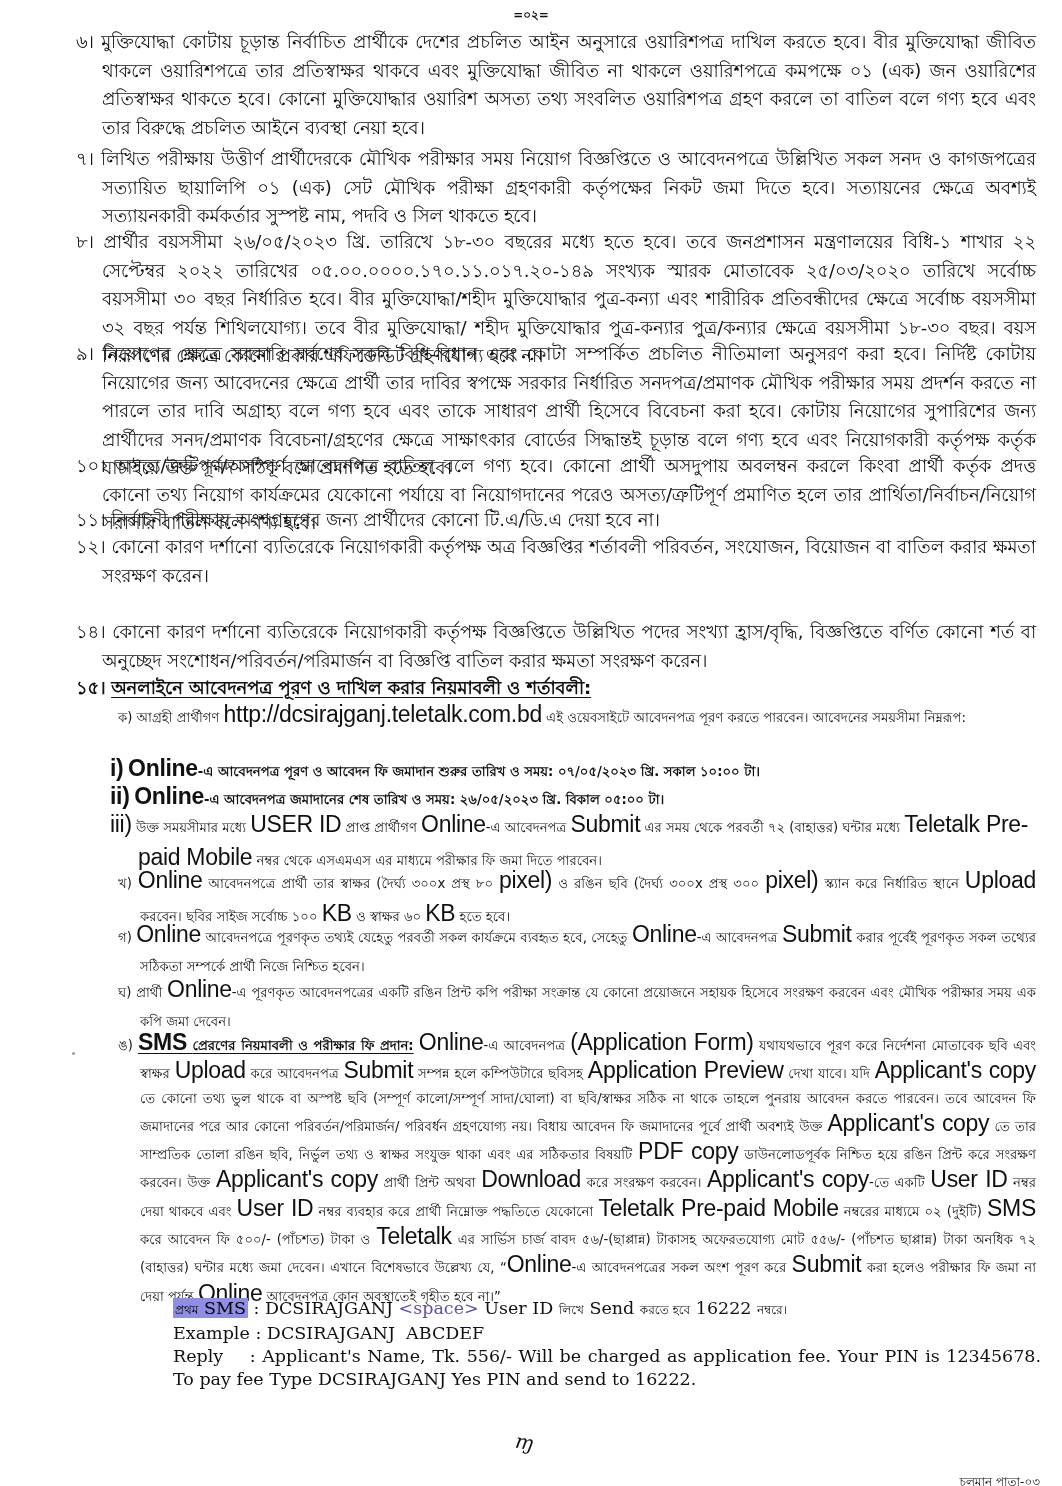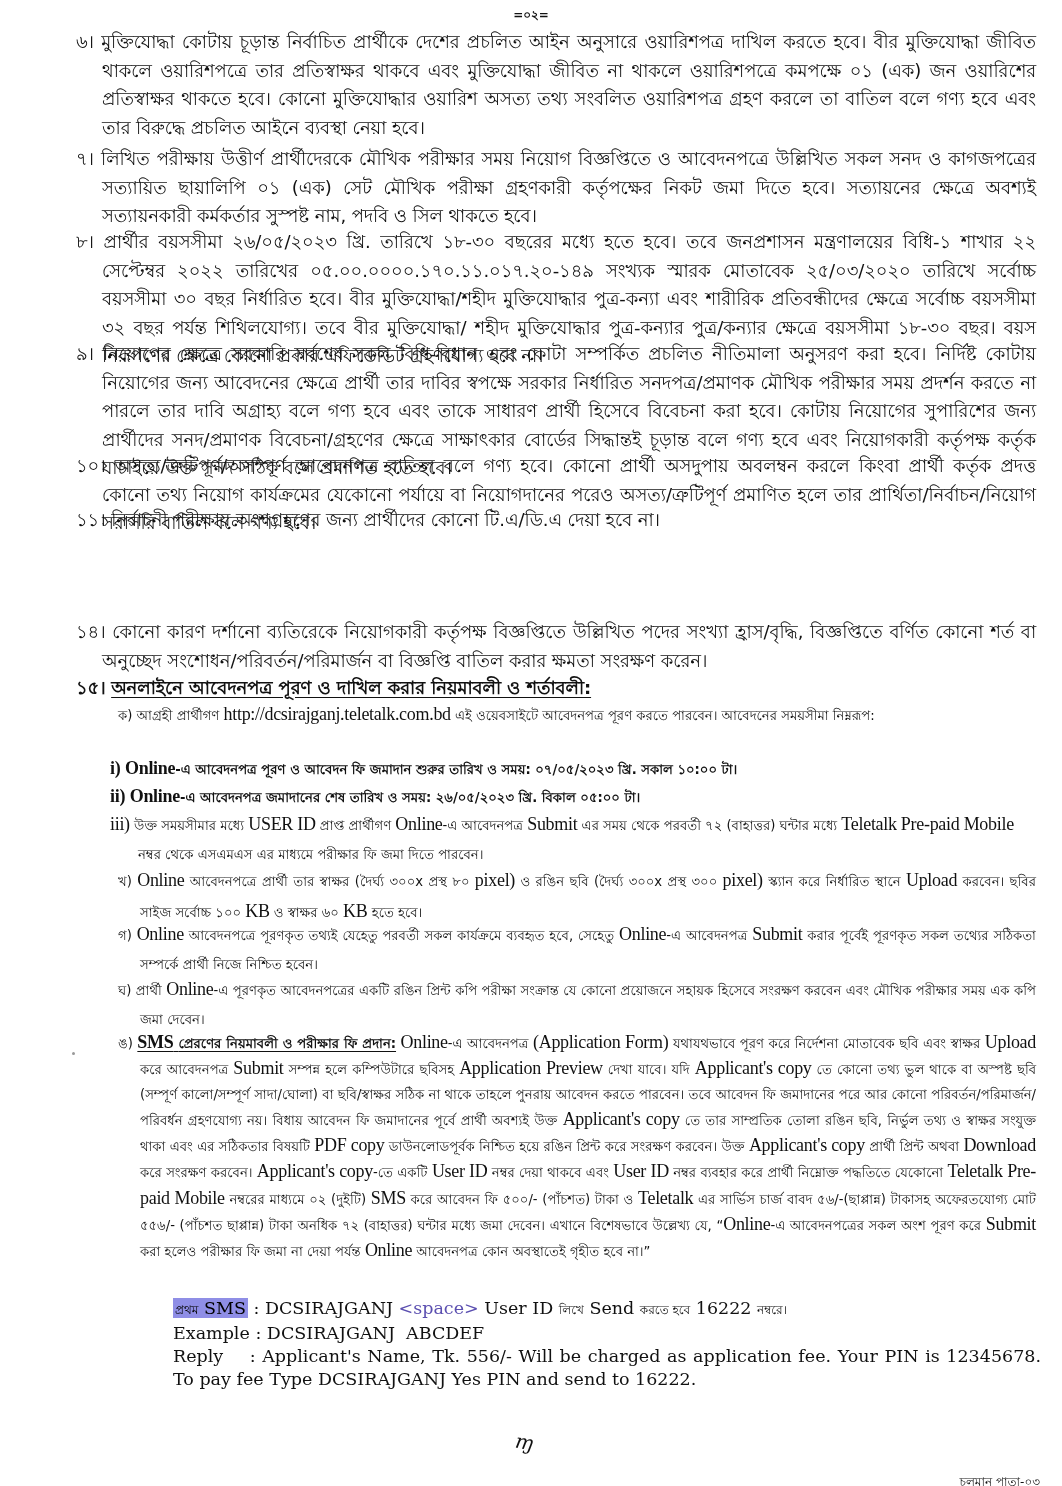--- a/index.html
+++ b/index.html
@@ -15,21 +15,21 @@
   .para {
     position: absolute; left: 76px; width: 960px;
     font-size: 18px; line-height: 28.5px; text-align: justify; letter-spacing: -0.1px;
   }
   .para .hang { display: block; text-indent: -26px; padding-left: 26px; }
   .sub {
     position: absolute; left: 118px; width: 918px;
     font-size: 13.2px; line-height: 28.5px; text-align: justify;
   }
   .sub .hang { display: block; text-indent: -22px; padding-left: 22px; }
-  .lat { font-family: Liberation Serif, serif; font-size: 18px; letter-spacing: -0.3px; margin-top: 8px; }
+  .lat { font-family: Liberation Sans, sans-serif; font-size: 23px; letter-spacing: -0.3px; margin-top: 8px; }
   .bold { font-weight: bold; }
   .ul { text-decoration: underline; text-underline-offset: 3px; }
   .roman {
     position: absolute; left: 110px; width: 926px;
     font-size: 13.2px; line-height: 28.5px;
   }
   .roman .hang { display: block; text-indent: -28px; padding-left: 28px; }
   .sms {
     position: absolute; left: 173px; width: 868px;
     font-family: "DejaVu Serif", serif; font-size: 17.5px; line-height: 23px;
@@ -87,20 +87,26 @@
     </span>
   </div>
 
   <div class="para" style="top:506px;">
     <span class="hang">
       <span>১১।</span>
       <span>নির্বাচনী পরীক্ষায় অংশগ্রহণের জন্য প্রার্থীদের কোনো টি.এ/ডি.এ দেয়া হবে না।</span>
     </span>
   </div>
 
+  <div class="para" style="top:533px;">
+    <span class="hang">
+      <span>১২।</span>
+      <span>কোনো কারণ দর্শানো ব্যতিরেকে নিয়োগকারী কর্তৃপক্ষ অত্র বিজ্ঞপ্তির শর্তাবলী পরিবর্তন, সংযোজন, বিয়োজন বা বাতিল করার ক্ষমতা সংরক্ষণ করেন।</span>
+    </span>
+  </div>
 
 
   <div class="para" style="top:618px;">
     <span class="hang">
       <span>১৪।</span>
       <span>কোনো কারণ দর্শানো ব্যতিরেকে নিয়োগকারী কর্তৃপক্ষ বিজ্ঞপ্তিতে উল্লিখিত পদের সংখ্যা হ্রাস/বৃদ্ধি, বিজ্ঞপ্তিতে বর্ণিত কোনো শর্ত বা অনুচ্ছেদ সংশোধন/পরিবর্তন/পরিমার্জন বা বিজ্ঞপ্তি বাতিল করার ক্ষমতা সংরক্ষণ করেন।</span>
     </span>
   </div>
 
   <div class="para" style="top:674px;">

